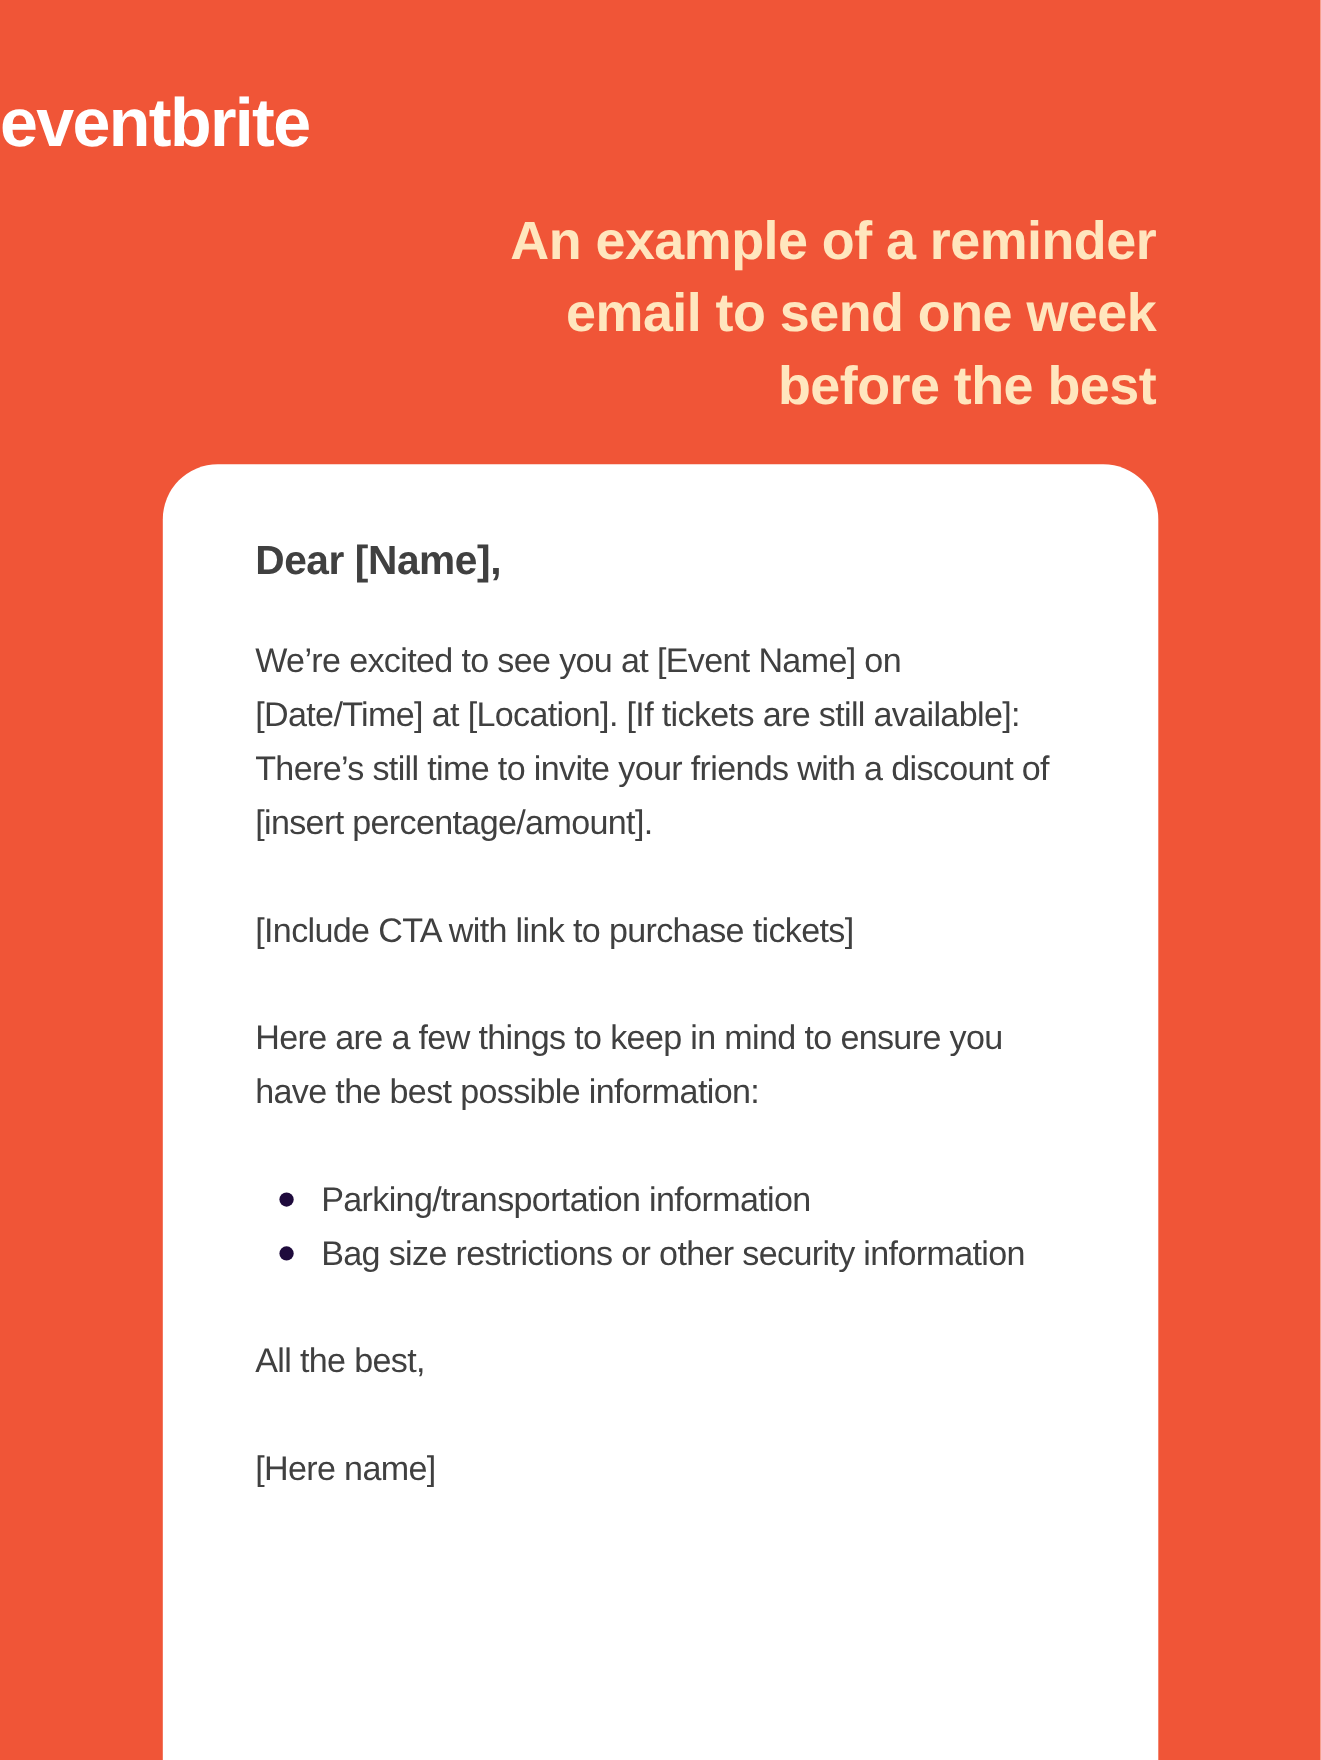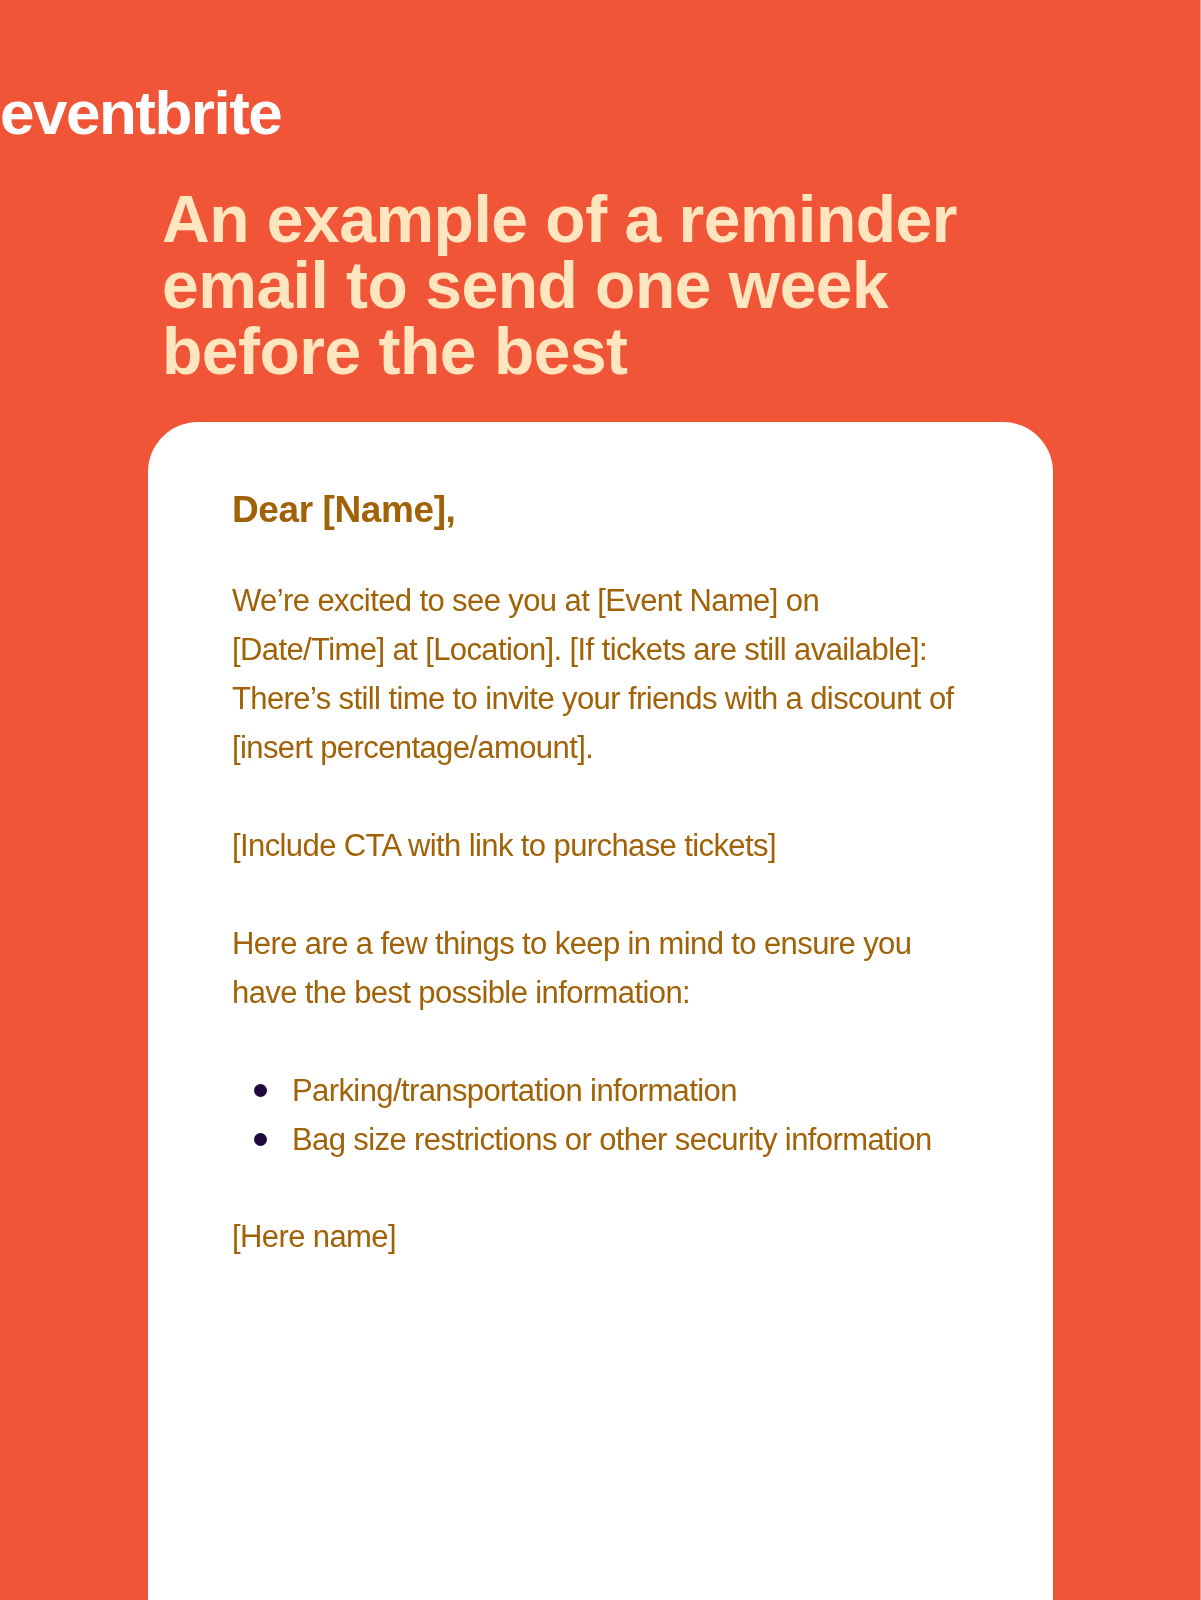--- a/index.html
+++ b/index.html
@@ -9,31 +9,31 @@
       font-family: "Liberation Sans", "DejaVu Sans", sans-serif;
     }
     .page { position: absolute; left: 0; top: 0; width: 1201px; height: 1600px; background: #F05537; }
     .edge-strip { position: absolute; right: 0; top: 0; width: 1px; height: 1600px; background: #f7a08f; }
     .logo {
       position: absolute; top: 78px; left: 0; width: 1201px; text-align: left;
       color: #ffffff; font-weight: 700; font-size: 62px; letter-spacing: -1.5px;
       line-height: 70px;
     }
     .headline {
-      position: absolute; top: 186px; left: 162px; width: 901px; text-align: left;
-      color: #FFE6BE; font-weight: 700; font-size: 66px; line-height: 66px;
+      position: absolute; top: 186px; left: 150px; width: 901px; text-align: right;
+      color: #FFE6BE; font-weight: 700; font-size: 49px; line-height: 66px;
       letter-spacing: -0.5px; margin: 0;
     }
     .card {
       position: absolute; left: 148px; top: 422px; width: 905px; height: 1200px;
       background: #ffffff; border-radius: 50px 50px 0 0;
     }
     .content {
       position: absolute; left: 84px; top: 66px; width: 740px;
-      color: #a16207; font-size: 31px; line-height: 49px; letter-spacing: -0.6px;
+      color: #404040; font-size: 31px; line-height: 49px; letter-spacing: -0.6px;
     }
     .greeting { font-size: 37px; font-weight: 700; line-height: 44px; margin: 0 0 44px 0; letter-spacing: -0.4px; }
     .para { margin: 0 0 49px 0; }
     .bullets { list-style: none; margin: 0 0 48px 0; padding: 0 0 0 60px; }
     .bullets li { position: relative; }
     .bullet-dot {
       position: absolute; left: -38px; top: 18px; width: 13px; height: 13px;
       border-radius: 50%; background: #1E0A3C;
     }
   </style>
@@ -65,17 +65,18 @@
         <li>
           <span class="bullet-dot"></span>
           <span>Parking/transportation information</span>
         </li>
         <li>
           <span class="bullet-dot"></span>
           <span>Bag size restrictions or other security information</span>
         </li>
       </ul>
 
+      <p class="para">All the best,</p>
 
       <p class="para">[Here name]</p>
     </div>
   </div>
 </div>
 
 </body></html>

